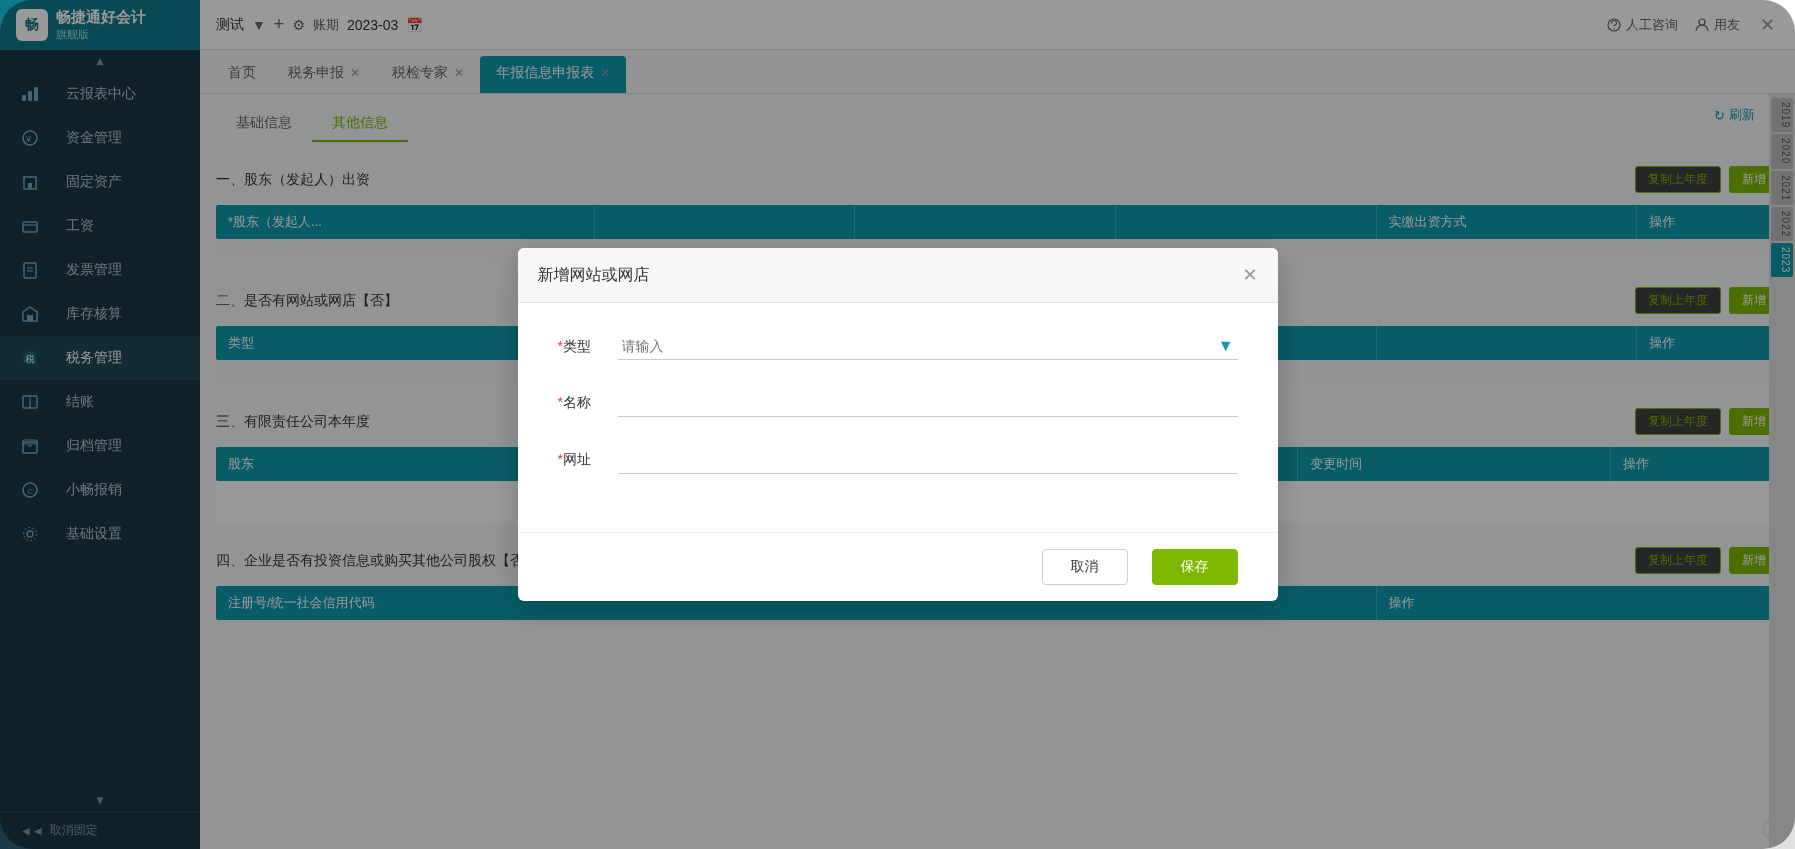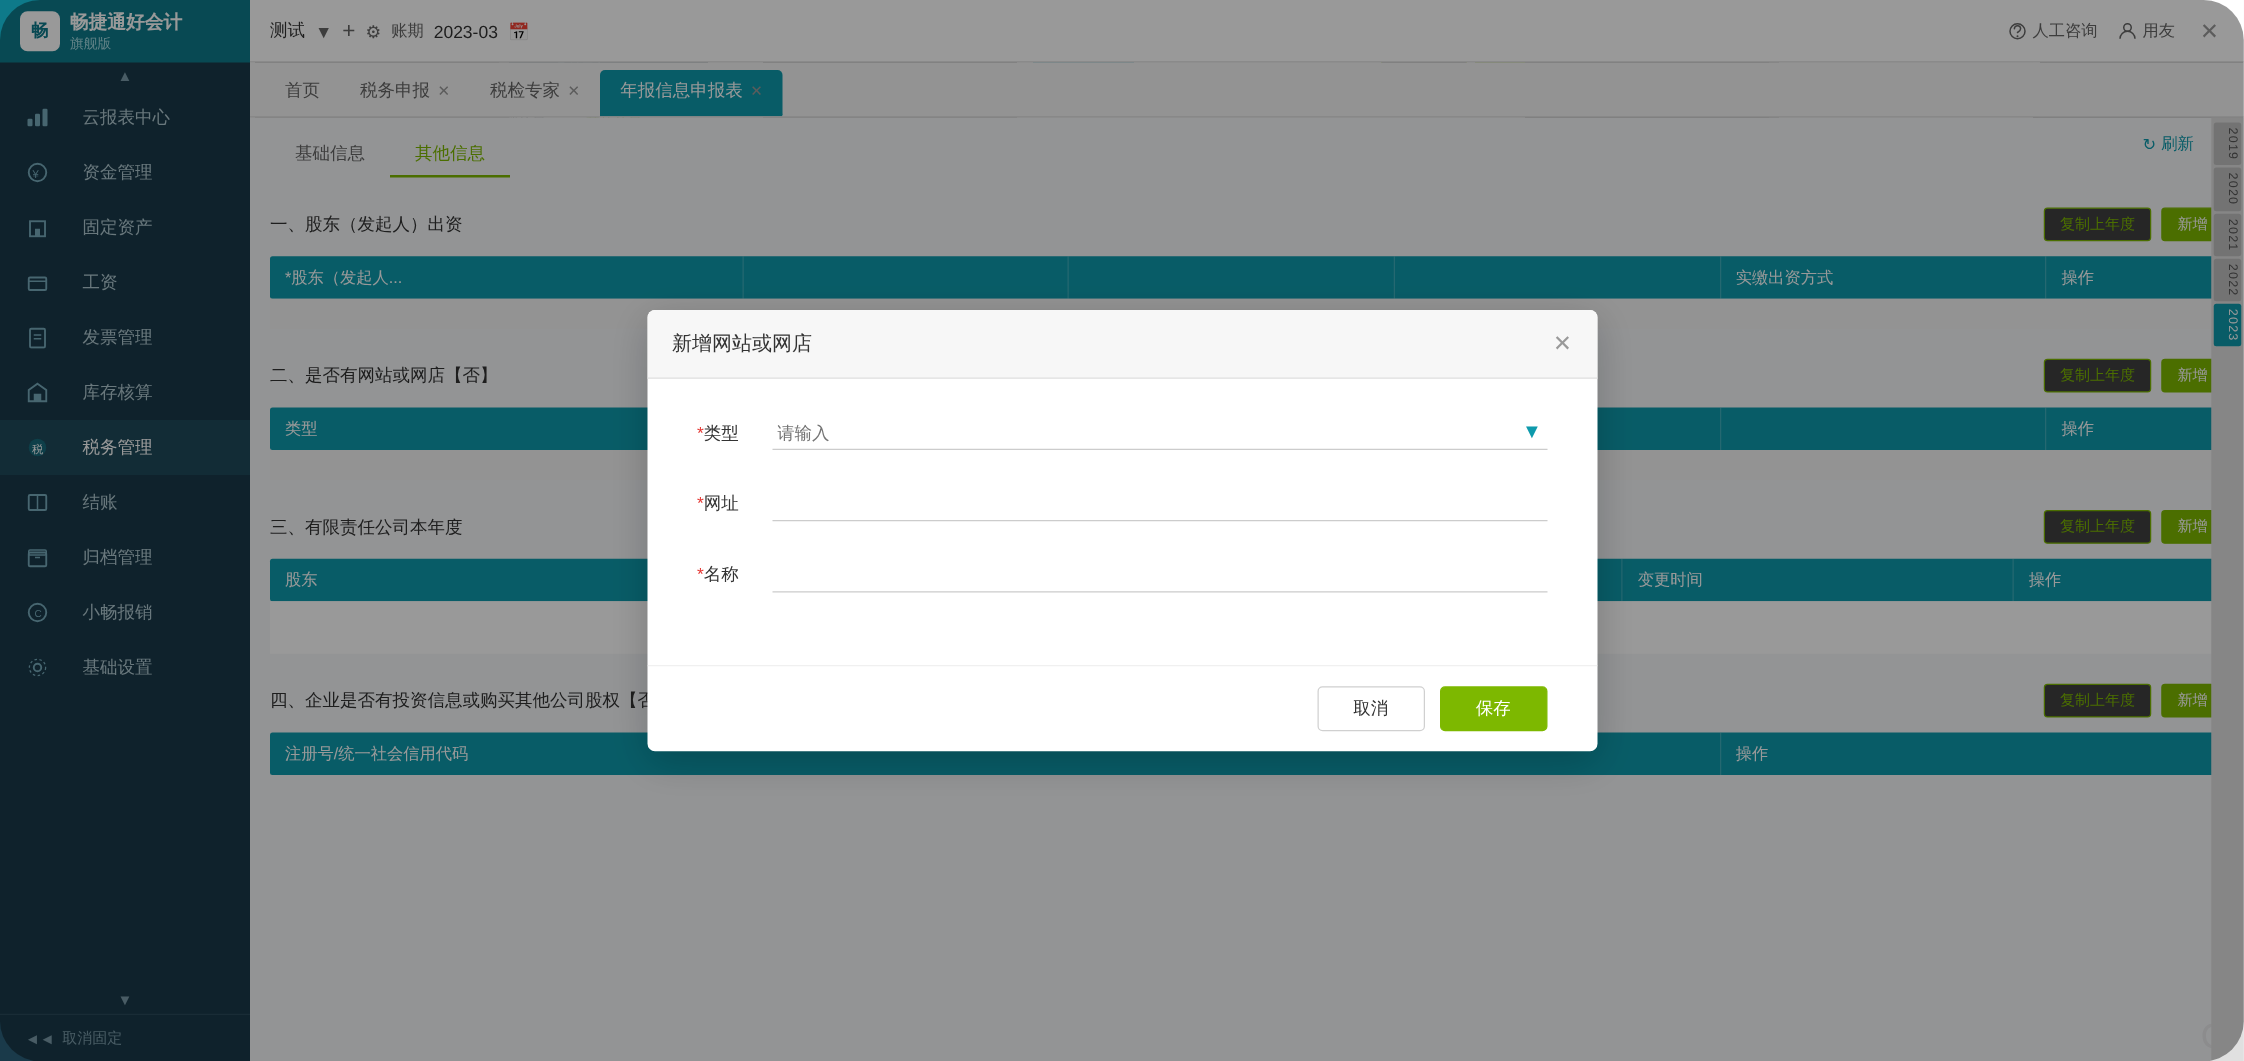--- a/index.html
+++ b/index.html
@@ -153,21 +153,21 @@
       font-size: 14px; outline: none; background: transparent;
     }
     .form-select-row {
       flex: 1; display: flex; align-items: center; border-bottom: 1px solid #ccc; padding: 4px;
     }
     .form-select-input {
       flex: 1; border: none; outline: none; font-size: 14px; color: #999; background: transparent;
     }
     .form-select-arrow { color: #0e9aac; font-size: 16px; }
     .dialog-footer {
-      padding: 16px 40px; display: flex; justify-content: flex-end; gap: 12px;
+      padding: 16px 40px; display: flex; justify-content: flex-end; gap: 24px;
       border-top: 1px solid #f0f0f0;
     }
     .btn-cancel {
       padding: 8px 28px; border: 1px solid #d0d0d0; border-radius: 4px;
       background: #fff; color: #333; cursor: pointer; font-size: 14px;
     }
     .btn-save {
       padding: 8px 28px; border: 1px solid #7db800; border-radius: 4px;
       background: #7db800; color: #fff; cursor: pointer; font-size: 14px;
     }
@@ -461,31 +461,31 @@
           <span style="color:#e53935;">*</span><span class="form-label-text" style="color:#333;display:inline">类型</span>
         </span>
         <div class="form-select-row">
           <input type="text" class="form-select-input" placeholder="请输入" style="">
           <span class="form-select-arrow">▼</span>
         </div>
       </div>
 
       <div class="form-row">
         <span class="form-label">
+          <span style="color:#e53935;">*</span><span class="form-label-text" style="color:#333;display:inline">名称</span>
+        </span>
+        <input type="text" class="form-field-inner" style="border-top: none; border-right: none; border-left: none; border-image: initial; border-bottom: 1px solid rgb(204, 204, 204); padding: 6px 4px; font-size: 14px; outline: none; flex: 1 1 0%;">
+      </div>
+
+      <div class="form-row">
+        <span class="form-label">
           <span style="color:#e53935;">*</span><span class="form-label-text" style="color:#333;display:inline">网址</span>
         </span>
         <input type="text" class="form-field-inner" style="border-top: none; border-right: none; border-left: none; border-image: initial; border-bottom: 1px solid rgb(204, 204, 204); padding: 6px 4px; font-size: 14px; outline: none; flex: 1 1 0%;">
       </div>
-
-      <div class="form-row">
-        <span class="form-label">
-          <span style="color:#e53935;">*</span><span class="form-label-text" style="color:#333;display:inline">名称</span>
-        </span>
-        <input type="text" class="form-field-inner" style="border-top: none; border-right: none; border-left: none; border-image: initial; border-bottom: 1px solid rgb(204, 204, 204); padding: 6px 4px; font-size: 14px; outline: none; flex: 1 1 0%;">
-      </div>
     </div>
     <div class="dialog-footer">
       <button class="btn-cancel">取消</button>
       <button class="btn-save">保存</button>
     </div>
   </div>
 </div>
 
 <div class="watermark">Ci</div>
 

